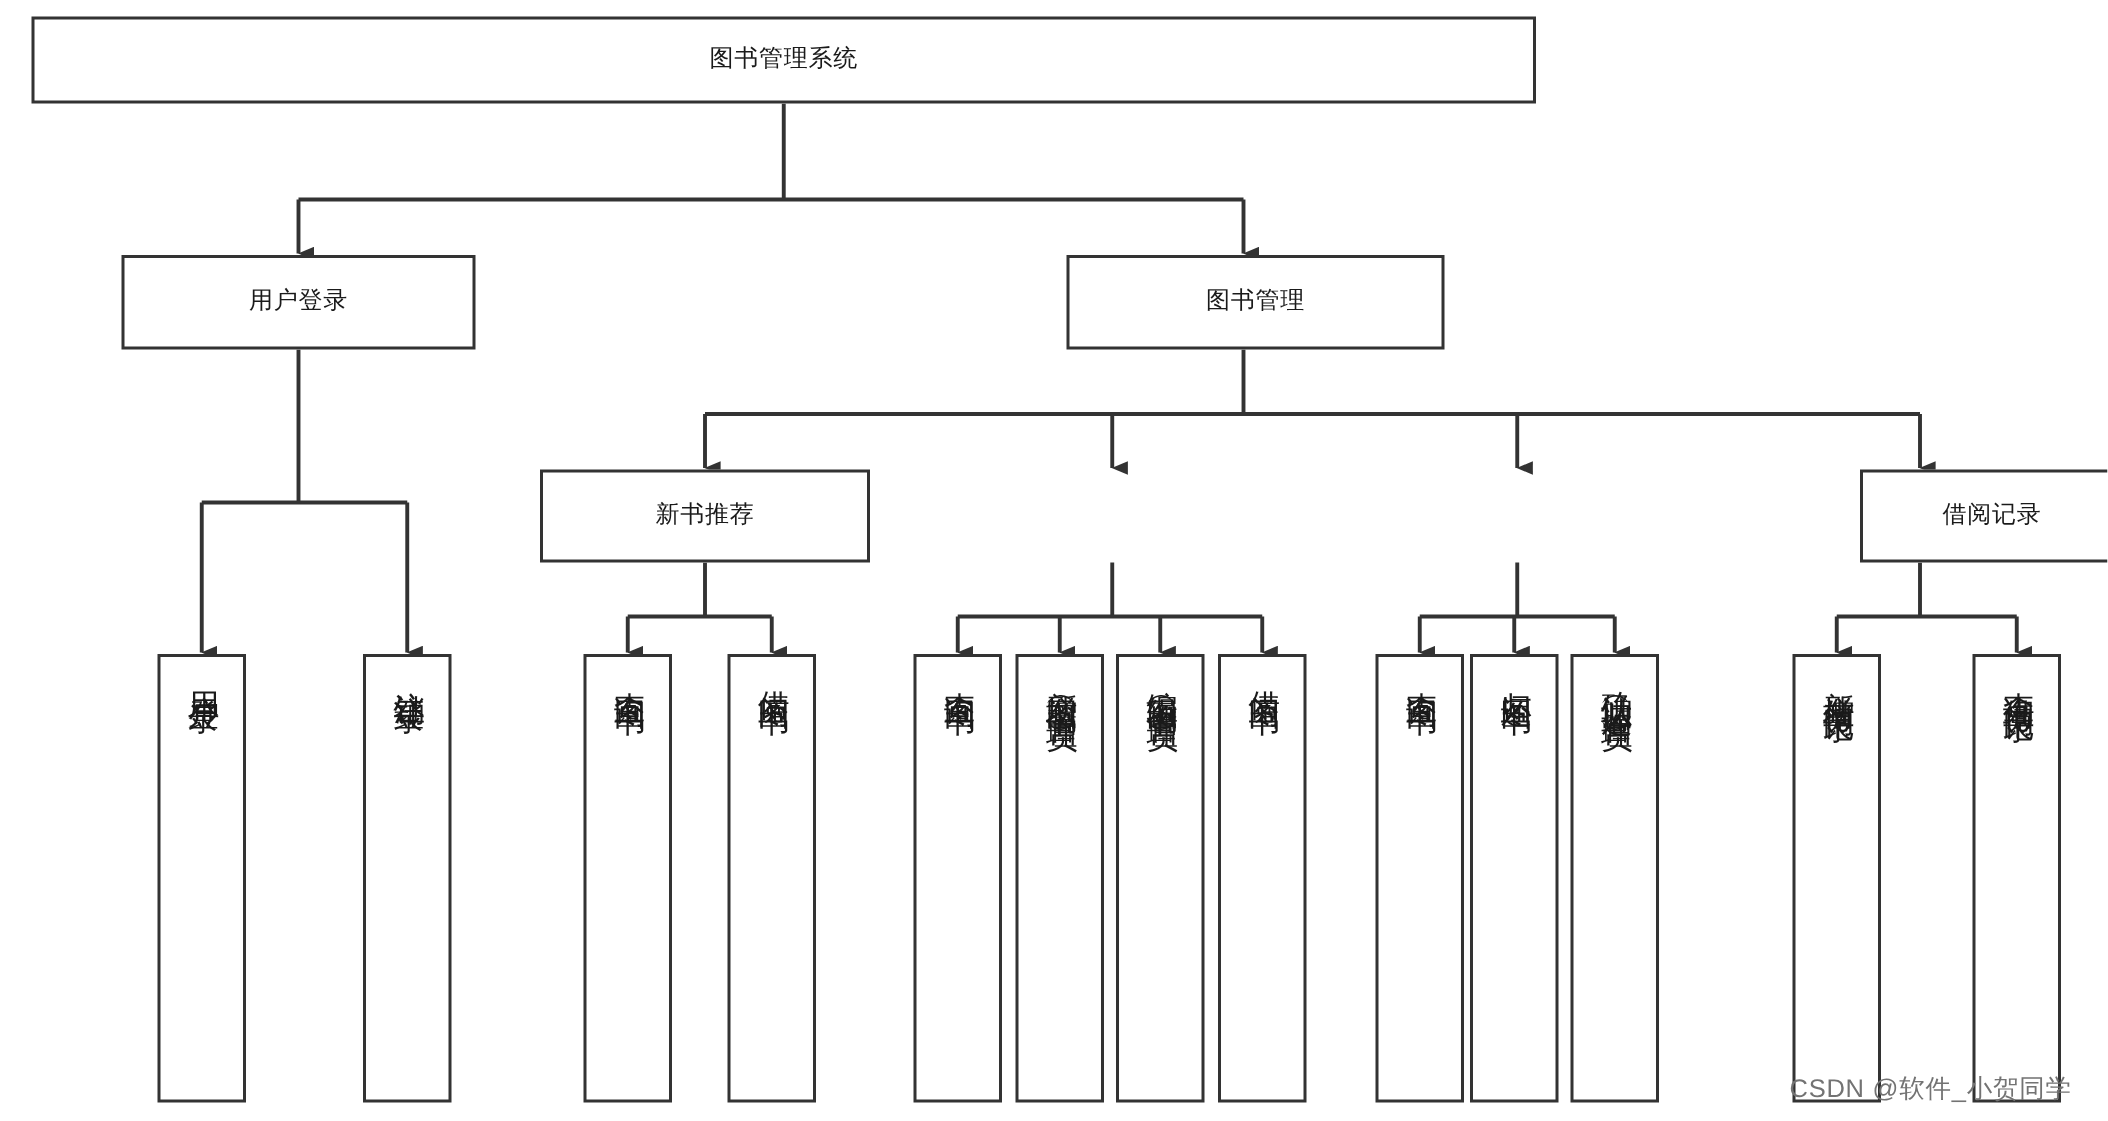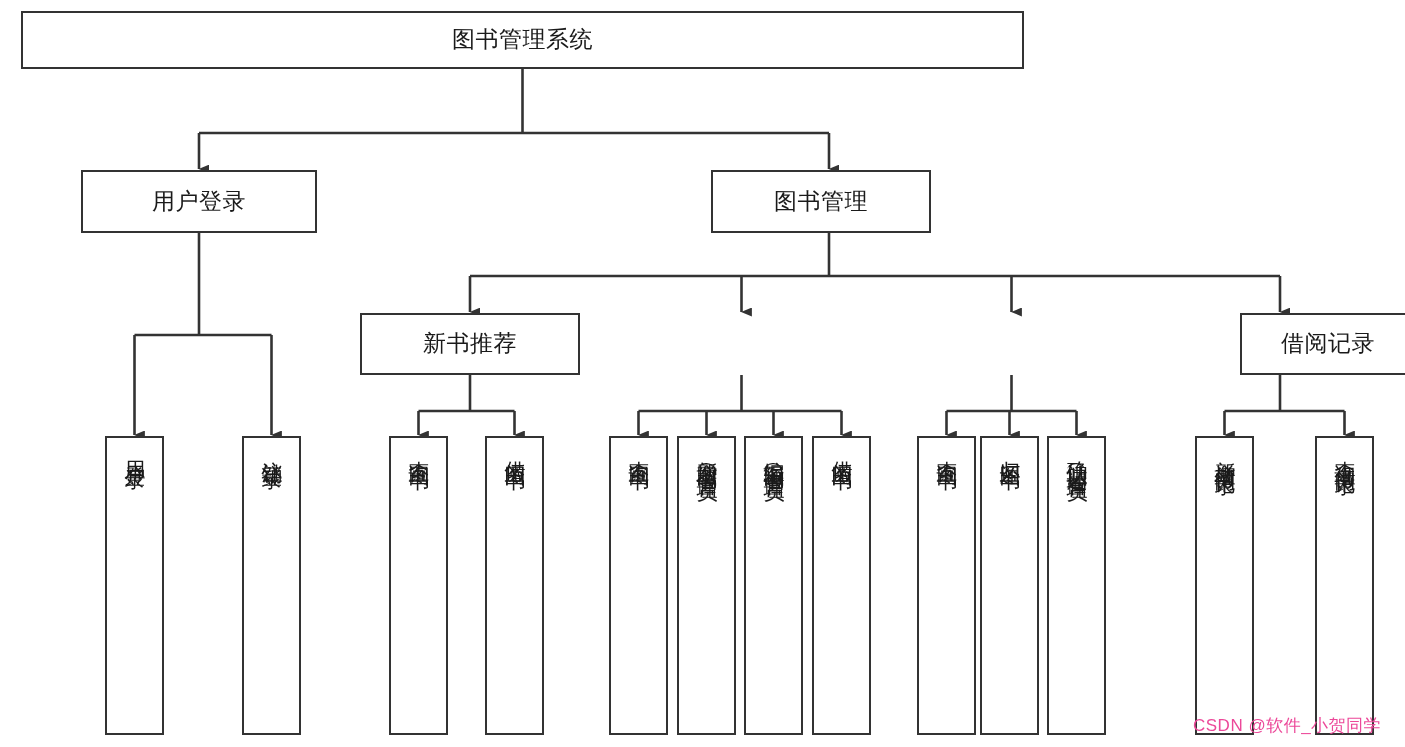--- a/index.html
+++ b/index.html
@@ -36,38 +36,39 @@
     text-align: center;
     color: #1a1a1a;
   }
   .node-label {
     display: block;
     line-height: 1.18;
     letter-spacing: 0.5px;
     white-space: nowrap;
   }
   .node.horiz .node-label {
-    font-size: 23px;
+    font-size: 16px;
+    font-family: Liberation Mono, monospace;
   }
   .node.vert {
     align-items: flex-start;
     padding-top: 6px;
   }
   .node.vert .node-label {
     writing-mode: vertical-rl;
     text-orientation: upright;
     font-size: 21px;
     letter-spacing: 3px;
     white-space: normal;
     max-height: 288px;
   }
   .watermark {
     position: absolute;
     font-size: 17px;
-    color: #ec4899;
+    color: #737373;
     white-space: nowrap;
     letter-spacing: 0.5px;
   }
 </style>
 </head>
 <body>
 
 <div id="canvas">
 
   <svg id="edges" viewBox="0 0 1405 747" width="1405" height="747">
@@ -113,21 +114,21 @@
       </g>
   </svg>
 
   <div class="node horiz" style="left: 21px; top: 11px; width: 1003px; height: 58px;">
     <span class="node-label">图书管理系统</span>
   </div>
 
   <div class="node horiz" style="left: 81px; top: 170px; width: 236px; height: 63px;">
     <span class="node-label">用户登录</span>
   </div>
-  <div class="node horiz" style="left: 711px; top: 170px; width: 220px; height: 63px;">
+  <div class="node horiz" style="left: 711px; top: 170px; width: 252px; height: 63px;">
     <span class="node-label">图书管理</span>
   </div>
 
   <div class="node horiz" style="left: 360px; top: 313px; width: 220px; height: 62px; align-items: center;">
     <span class="node-label">新书推荐</span>
   </div>
   <div class="node horiz" style="left: 1240px; top: 313px; width: 176px; height: 62px;">
     <span class="node-label">借阅记录</span>
   </div>
 

